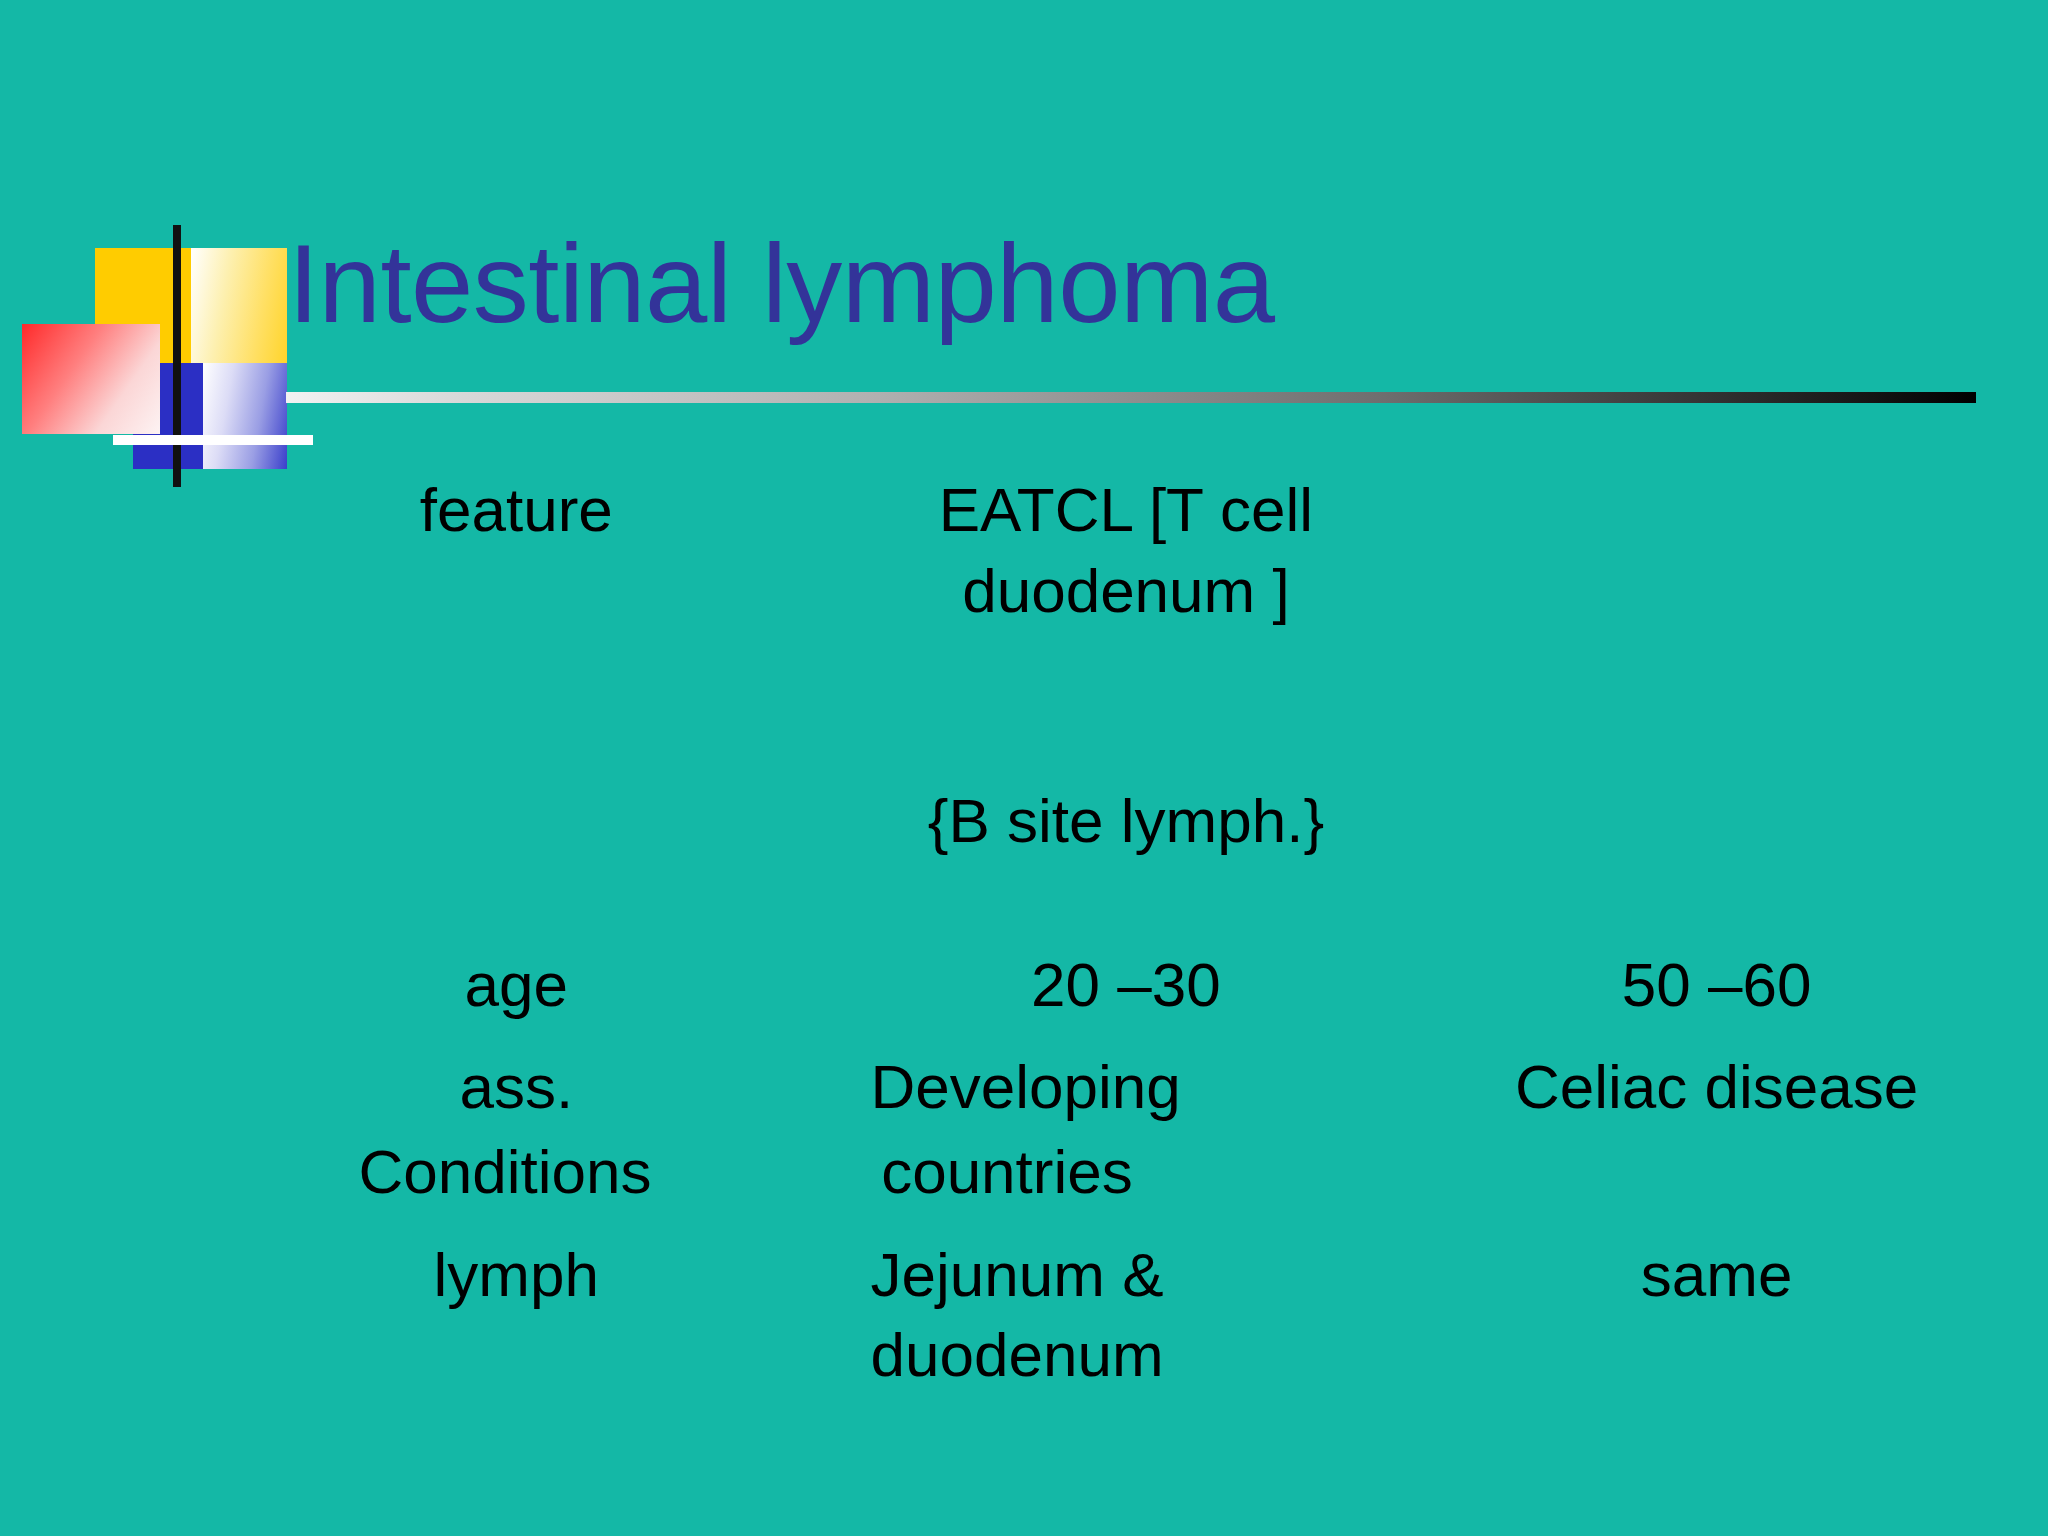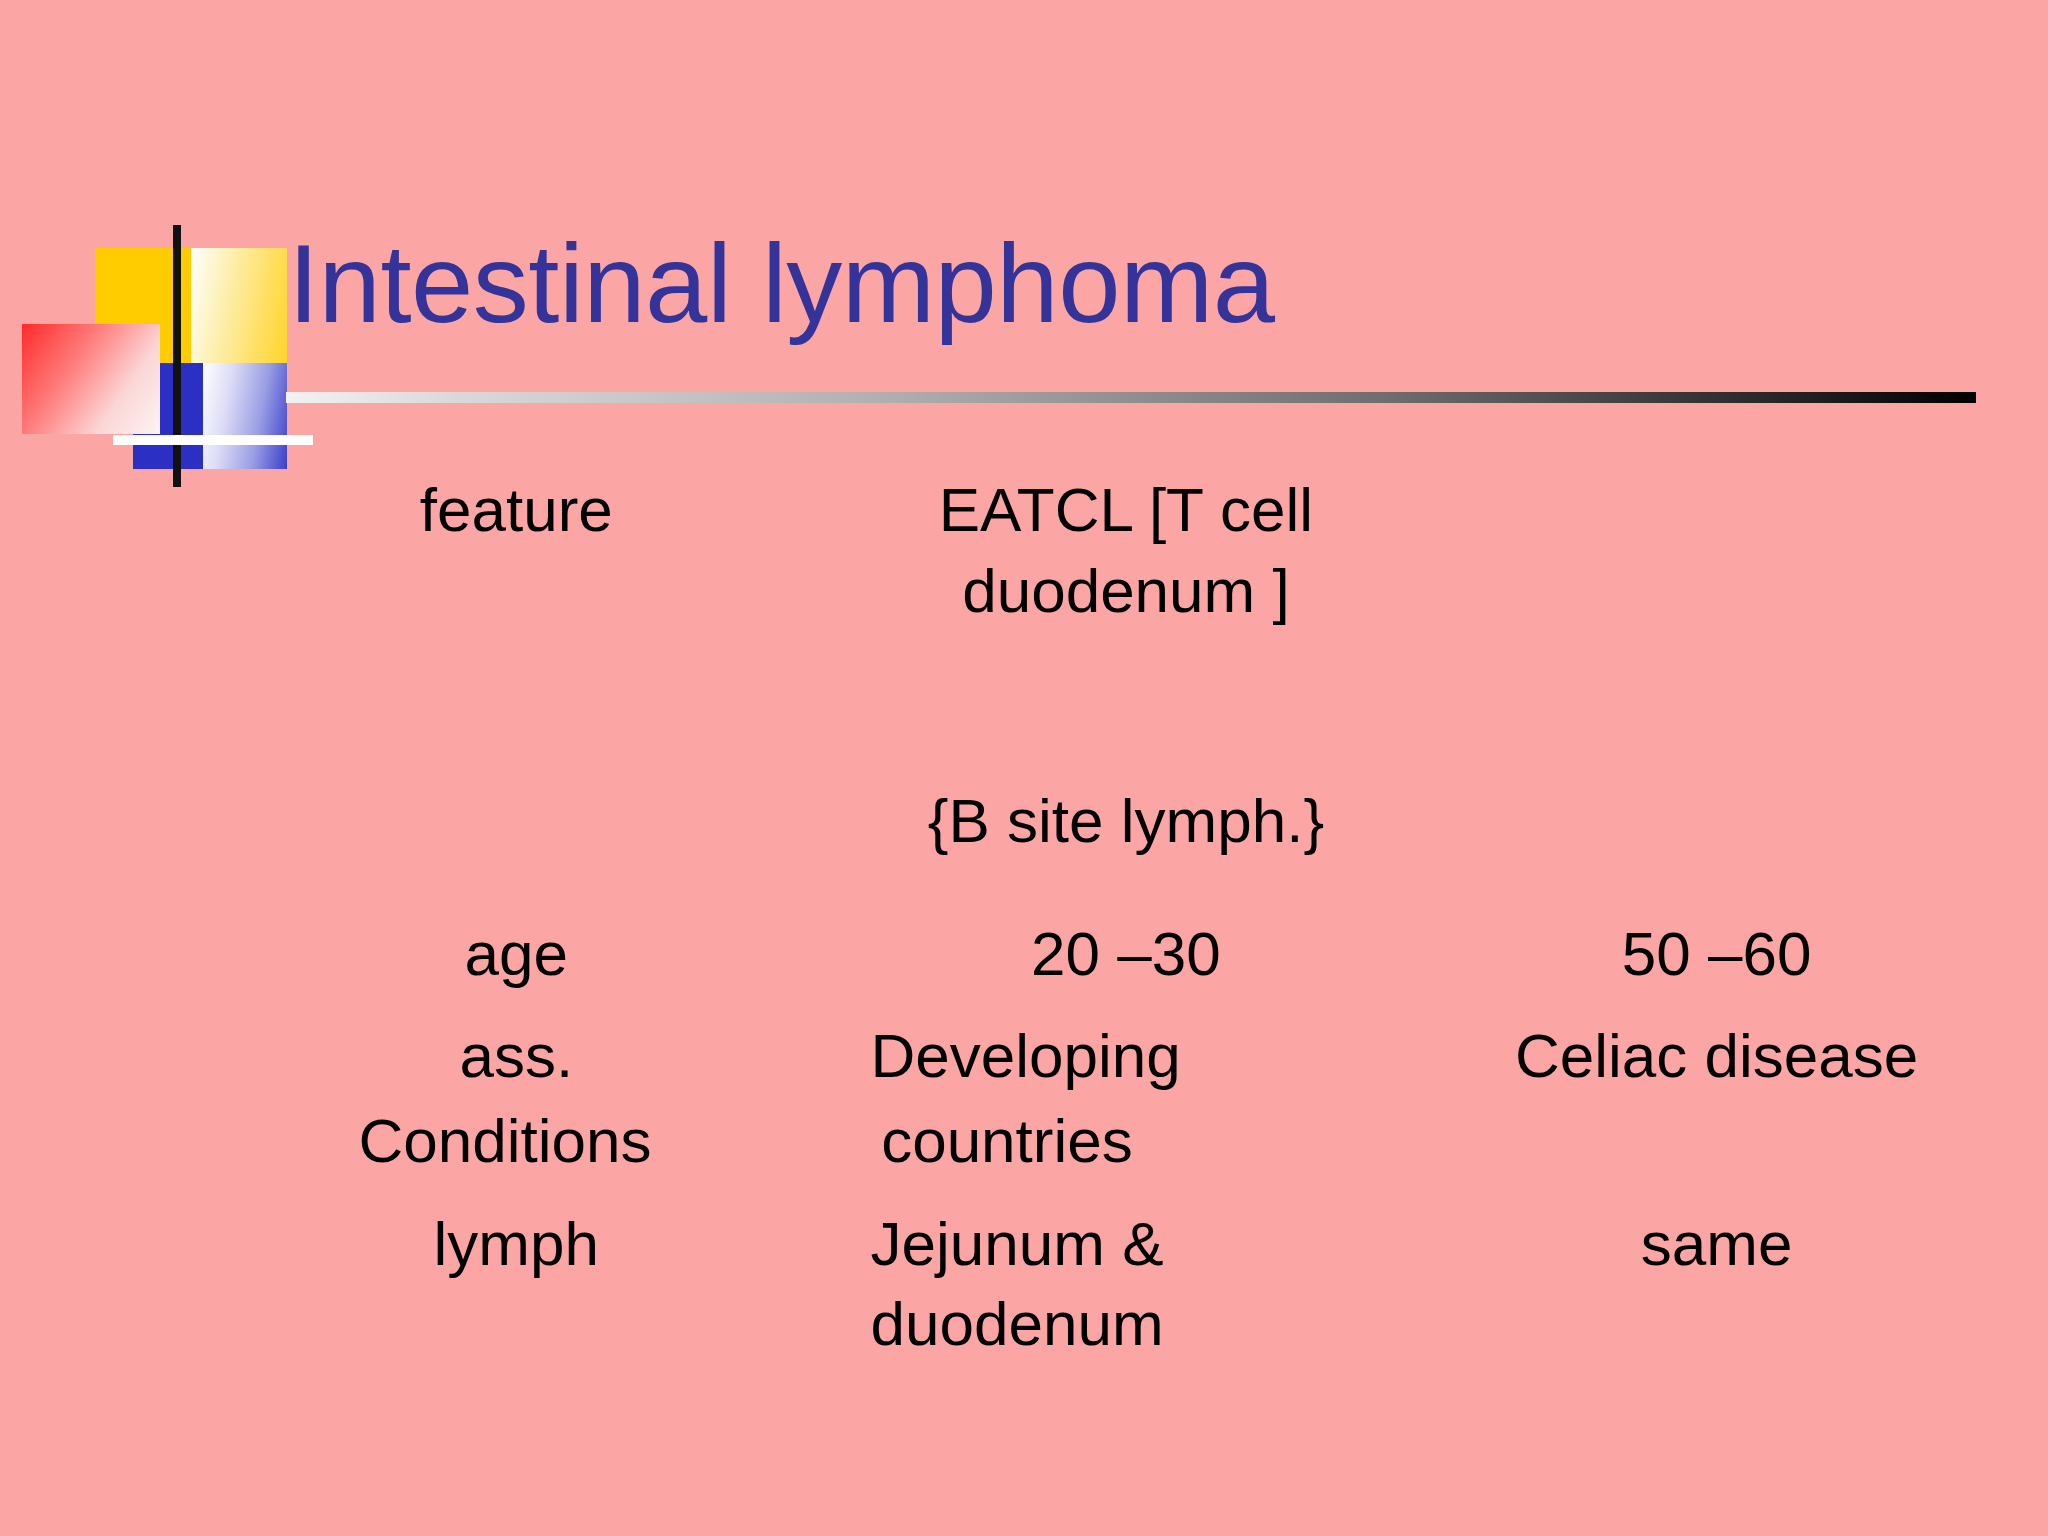--- a/index.html
+++ b/index.html
@@ -13,21 +13,21 @@
     overflow: hidden;
     font-family: "Liberation Sans", sans-serif;
     color: #000000;
     -webkit-font-smoothing: antialiased;
   }
 
   .slide {
     position: relative;
     width: 2048px;
     height: 1536px;
-    background: #fca5a5;
+    background: #14b8a6;
   }
 
   
   .logo {
     position: absolute;
     left: 18px;
     top: 215px;
     width: 290px;
     height: 250px;
   }
@@ -150,21 +150,21 @@
     text-align: center;
   }
 
   .row-header {
     margin-bottom: 0;
   }
   .row-subhead {
     margin-top: 150px;
   }
   .row-age {
-    margin-top: 52px;
+    margin-top: 83px;
   }
   .row-ass {
     margin-top: 22px;
     align-items: flex-end;
   }
   .row-conditions {
     margin-top: 4px;
     gap: 33px;
   }
   .row-site {

